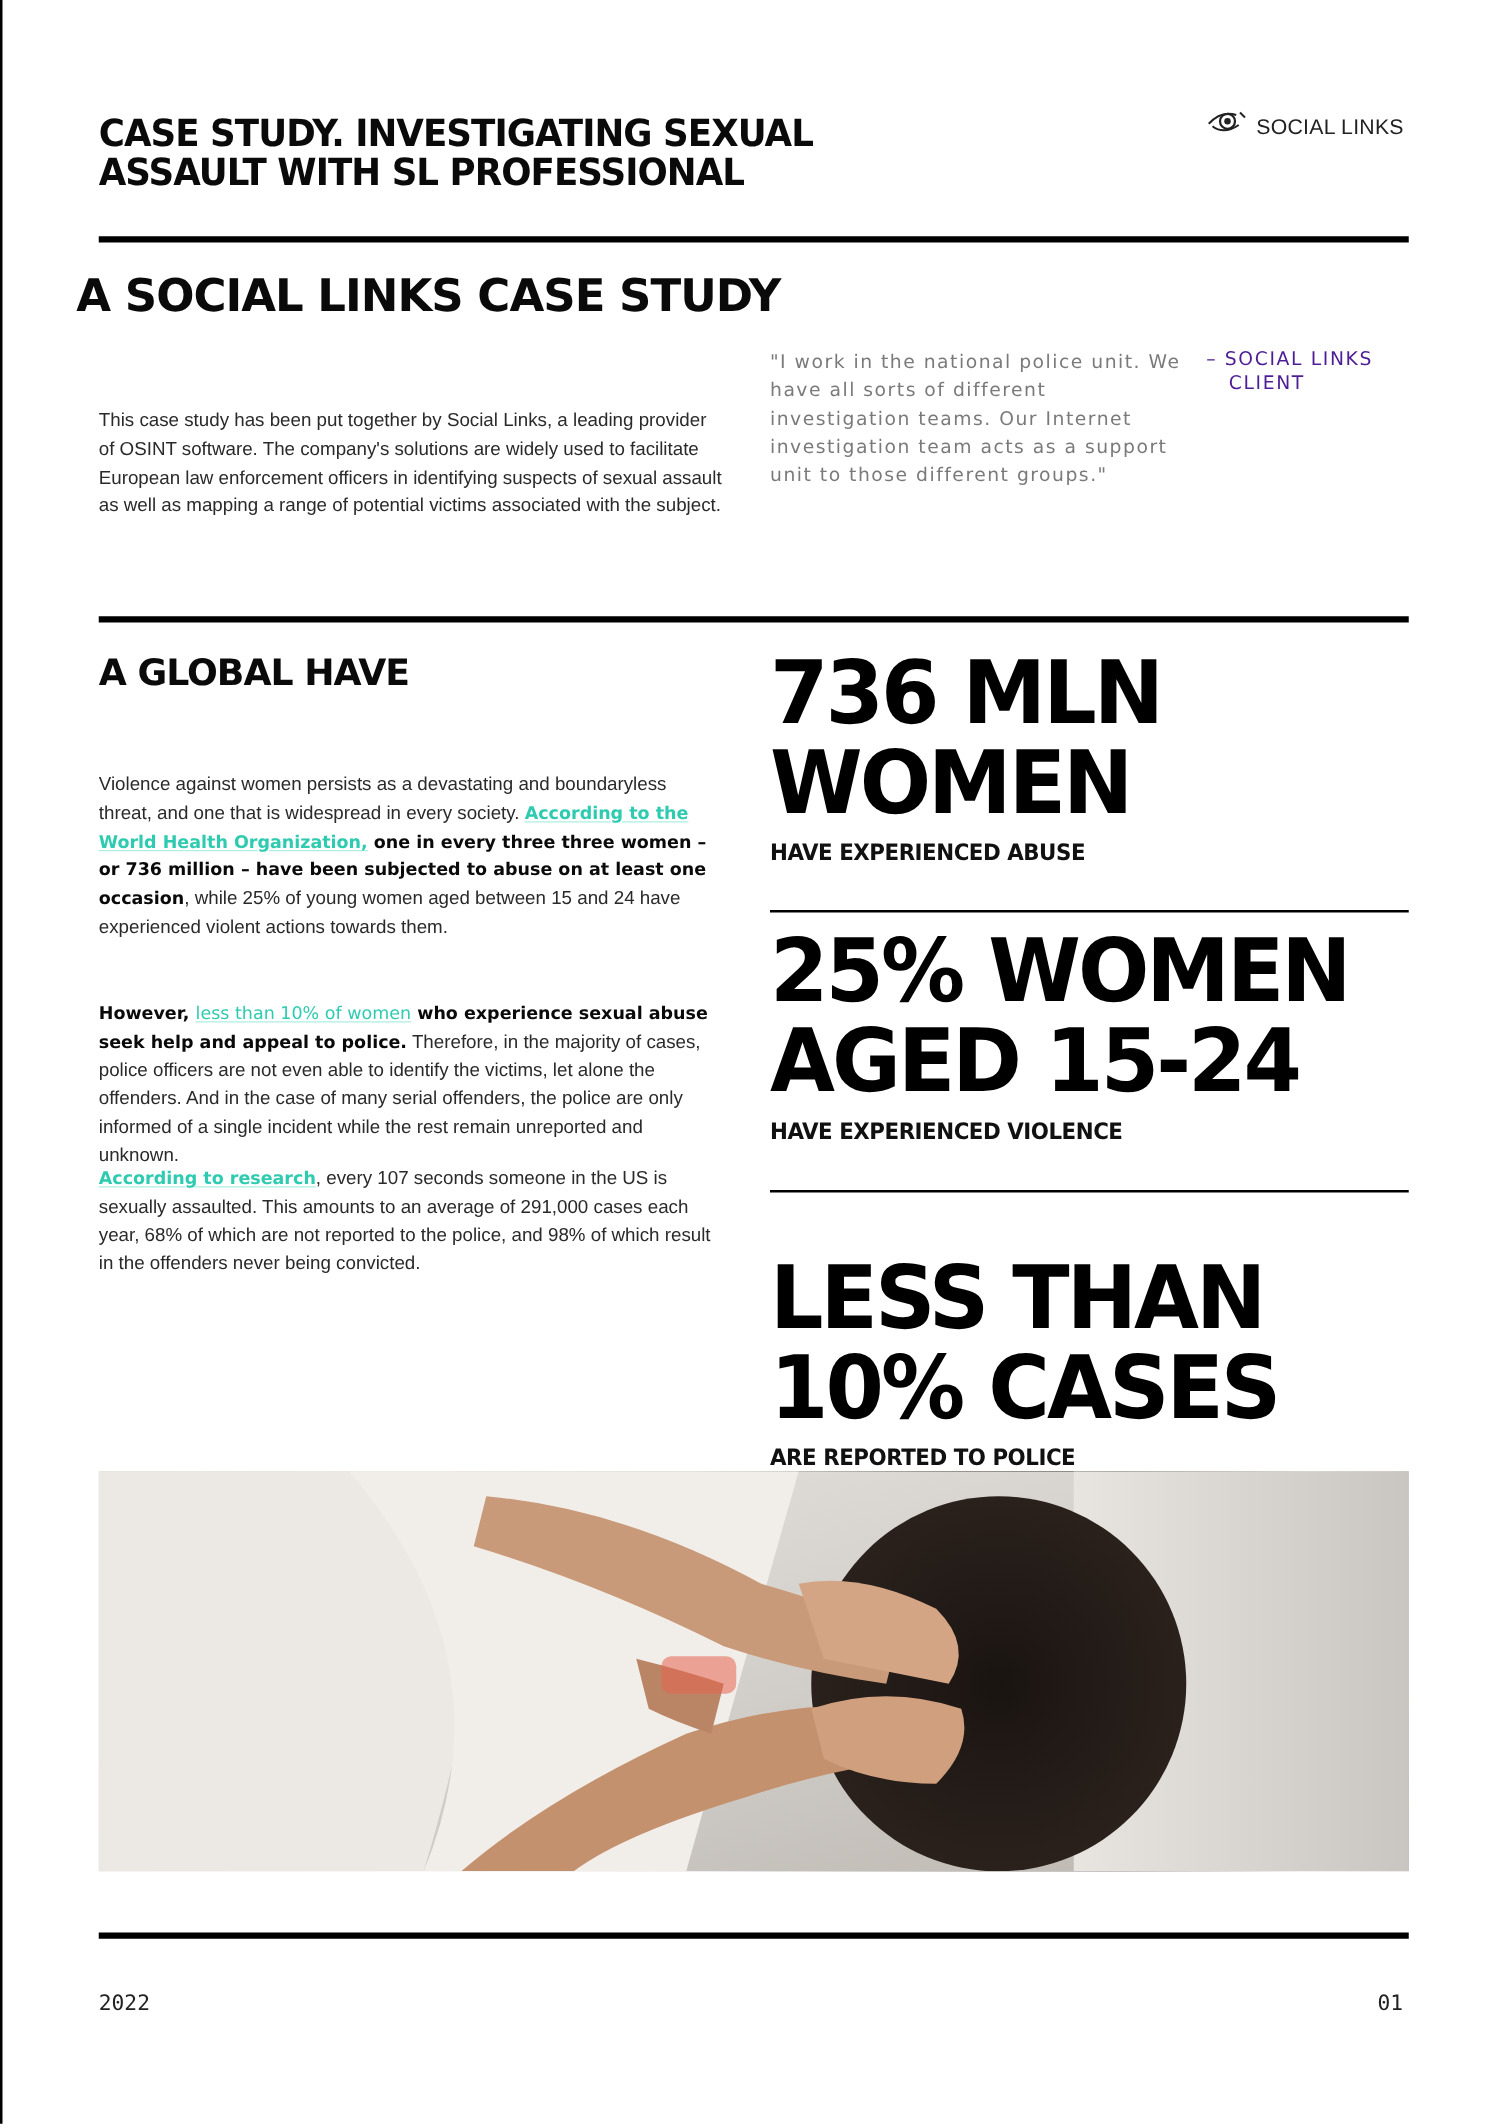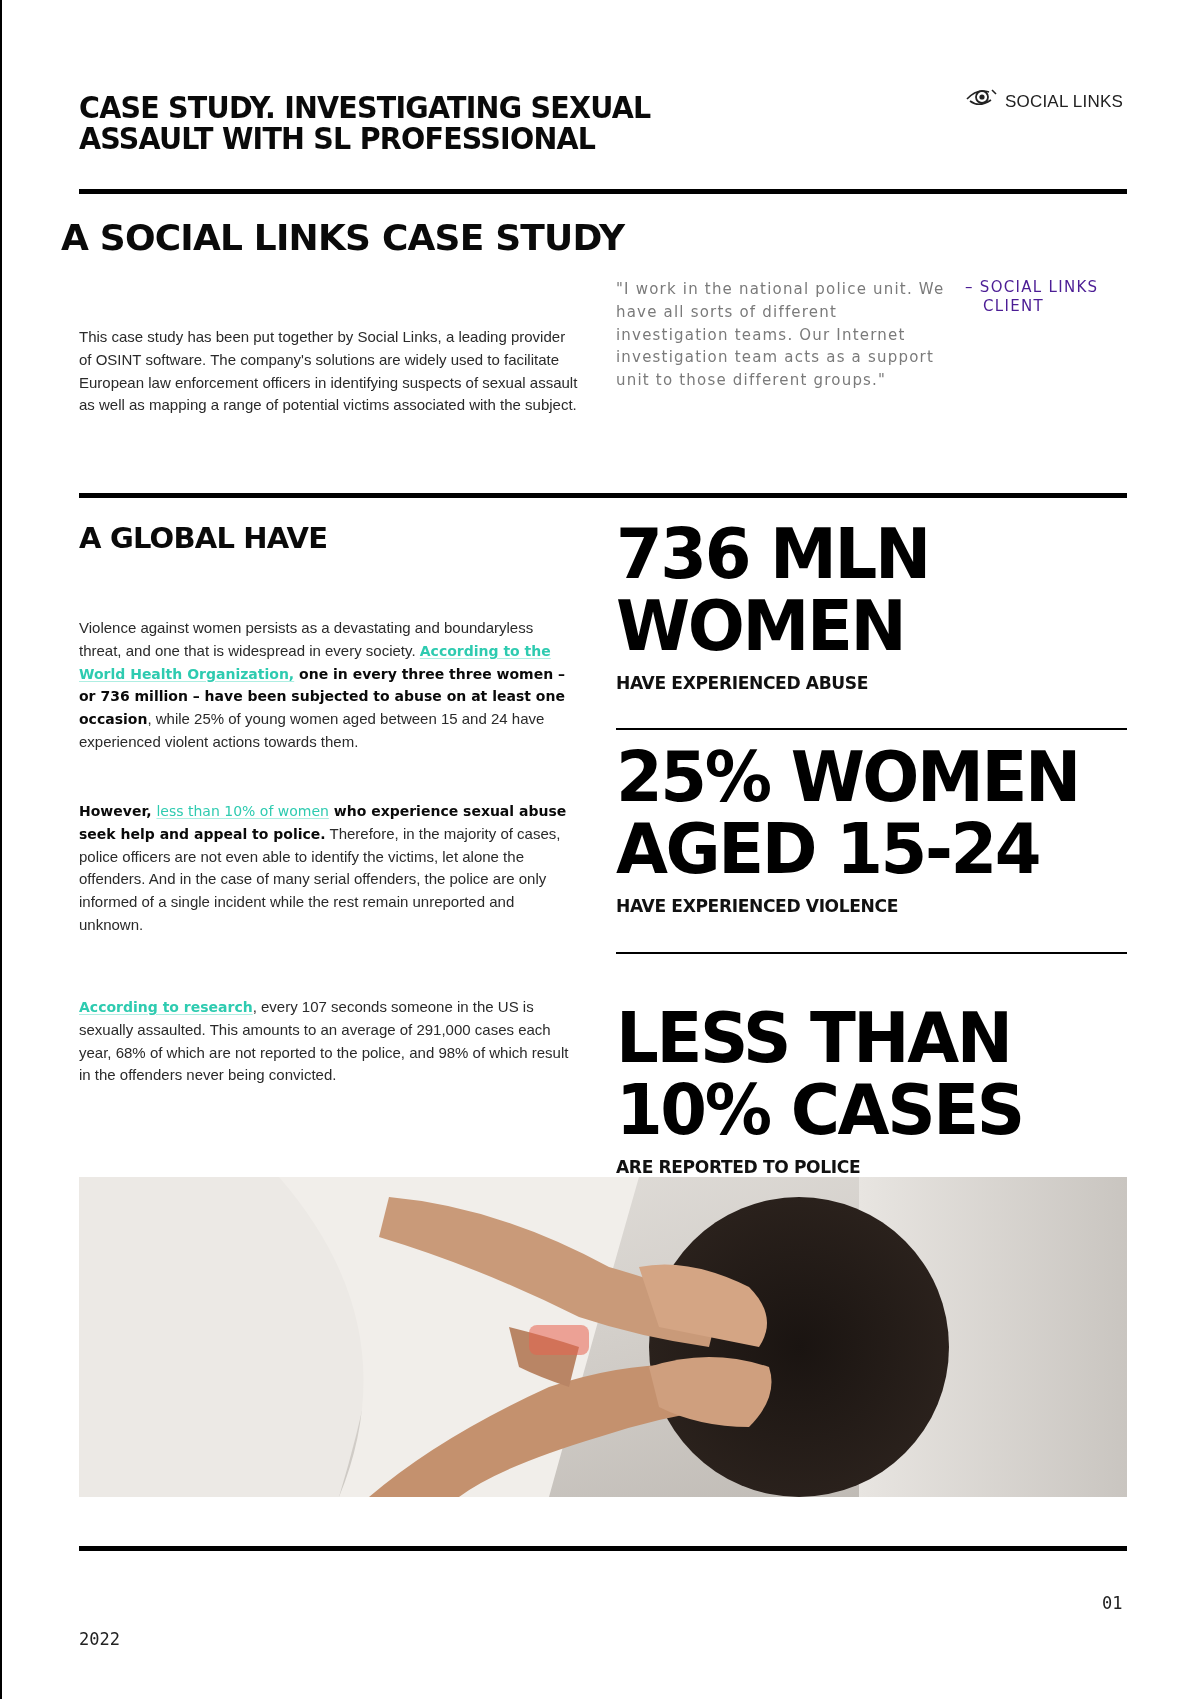--- a/index.html
+++ b/index.html
@@ -103,21 +103,21 @@
 </div>
 
 <div class="abs body-text" style="left:77px; top:617px; width:500px;">
   <span>Violence against women persists as a devastating and boundaryless threat, and one that is widespread in every society. </span><a class="teal">According to the World Health Organization,</a><span class="bold"> one in every three three women – or 736 million – have been subjected to abuse on at least one occasion</span><span>, while 25% of young women aged between 15 and 24 have experienced violent actions towards them.</span>
 </div>
 
 <div class="abs body-text" style="left:77px; top:800px; width:500px;">
   <span class="bold">However, </span><a class="teal light">less than 10% of women</a><span class="bold"> who experience sexual abuse seek help and appeal to police.</span><span> Therefore, in the majority of cases, police officers are not even able to identify the victims, let alone the offenders. And in the case of many serial offenders, the police are only informed of a single incident while the rest remain unreported and unknown.</span>
 </div>
 
-<div class="abs body-text" style="left:77px; top:996px; width:500px;">
+<div class="abs body-text" style="left:77px; top:932px; width:500px;">
   <a class="teal">According to research</a><span>, every 107 seconds someone in the US is sexually assaulted. This amounts to an average of 291,000 cases each year, 68% of which are not reported to the police, and 98% of which result in the offenders never being convicted.</span>
 </div>
 
 <div class="abs" style="left:614px; top:518px;">
   <div class="stat-big">736 MLN</div>
   <div class="stat-big">WOMEN</div>
   <div class="stat-sub" style="margin-top:10px;">HAVE EXPERIENCED ABUSE</div>
 </div>
 
 <div class="abs rule rule-thin" style="left:614px; width:511px; top:728px;"></div>
@@ -162,14 +162,14 @@
     <path d="M290 320 Q360 260 470 210 Q560 180 640 190 L650 230 Q580 240 520 260 Q420 290 380 320 Z" fill="#c4916e"></path>
     <path d="M560 90 Q610 80 670 110 Q700 140 680 170 Q630 160 580 150 Z" fill="#d4a584"></path>
     <path d="M570 190 Q630 170 690 190 Q700 220 670 250 Q620 250 580 230 Z" fill="#cf9f7e"></path>
     <path d="M430 150 Q470 160 500 170 L490 210 Q460 200 440 190 Z" fill="#b98565"></path>
     <rect x="450" y="148" width="60" height="30" rx="8" fill="#e8624f" opacity="0.55"></rect>
   </svg>
 </div>
 
 <div class="abs rule rule-thick" style="top:1546px;"></div>
 
-<div class="abs footer-text" style="left:77px; top:1593px;margin-top:36px;">2022</div>
+<div class="abs footer-text" style="left:77px; top:1593px;">2022</div>
 <div class="abs footer-text" style="left:1100px; top:1593px;">01</div>
 
 </body></html>

